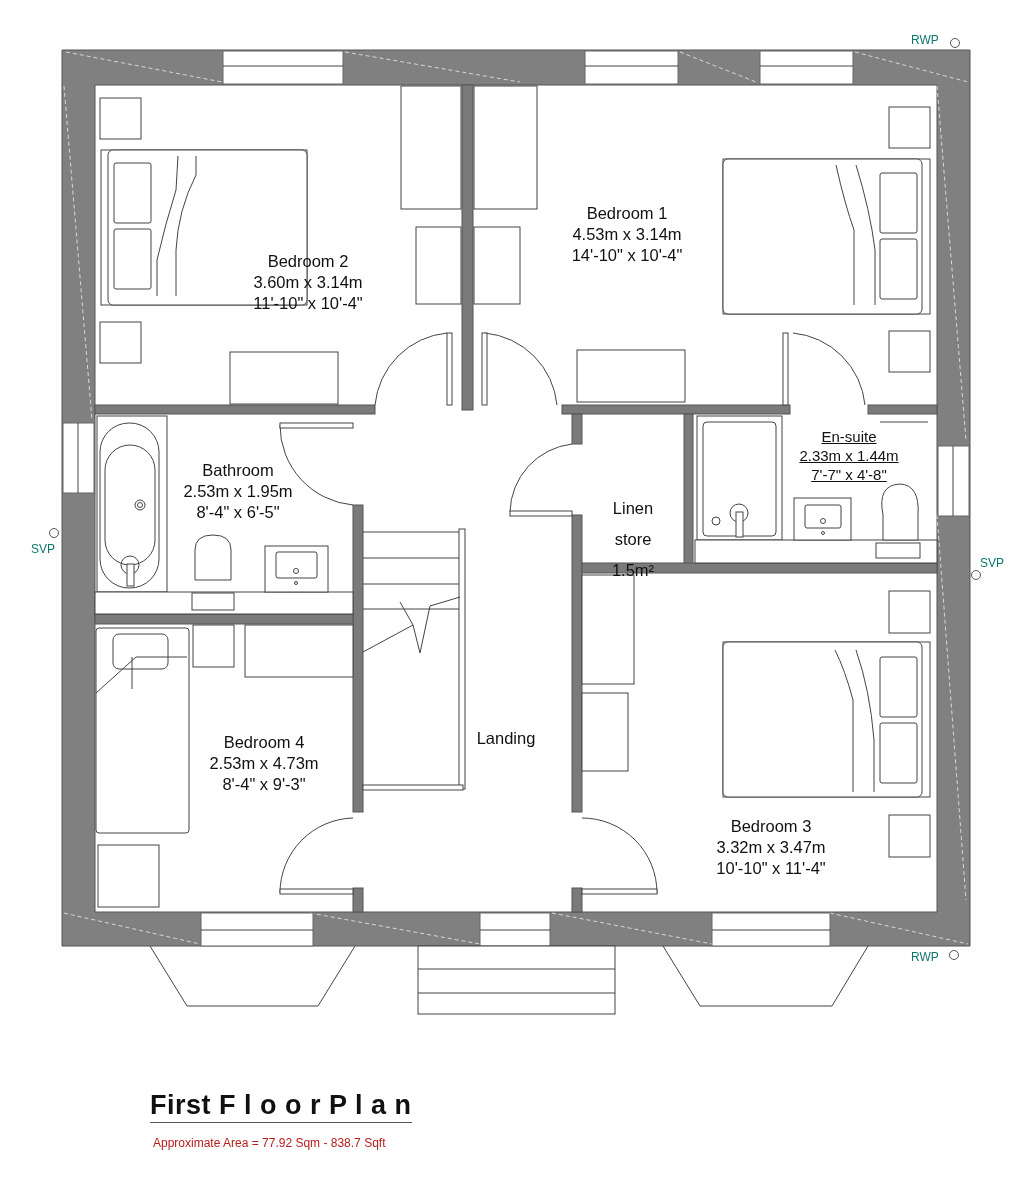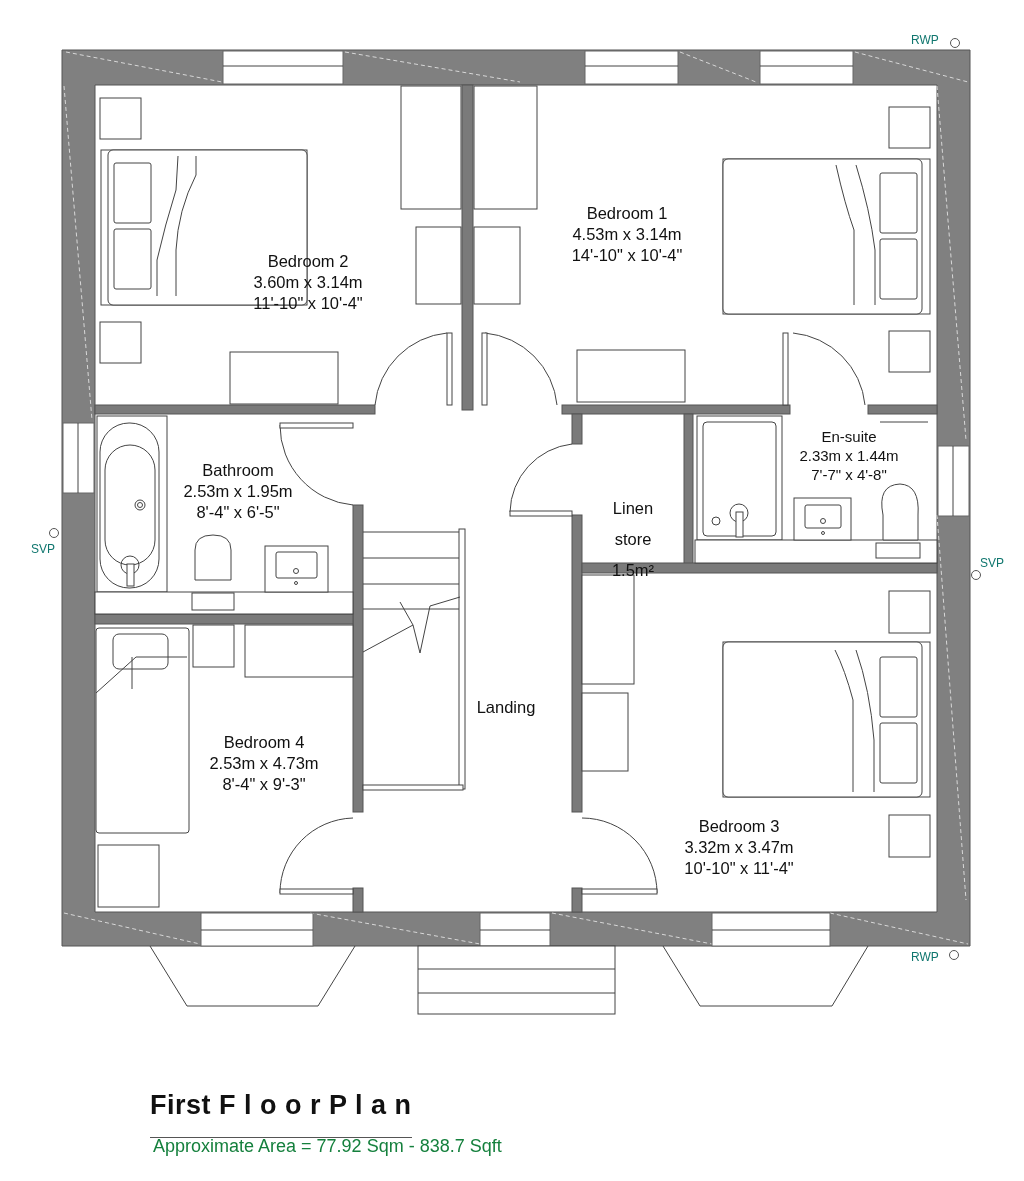--- a/index.html
+++ b/index.html
@@ -11,22 +11,22 @@
   .win { fill:#ffffff; stroke:#666; stroke-width:1; }
   .fx { fill:#ffffff; stroke:#444; stroke-width:1; }
   .ln { fill:none; stroke:#444; stroke-width:1; }
   .dash { fill:none; stroke:#d8d8d8; stroke-width:1; stroke-dasharray:4 3; }
   .room-label { position:absolute; text-align:center; font-size:16.5px; line-height:21px;
                 transform:translateX(-50%); white-space:nowrap; color:#111; }
   .room-label div { margin:0; }
   .pipe-label { position:absolute; font-size:12px; color:#0f766e; }
   .pipe-ring { position:absolute; width:8px; height:8px; border:1px solid #555; border-radius:50%; background:#fff; }
   .title { position:absolute; left:150px; top:1090px; font-size:27px; font-weight:bold;
-           letter-spacing:0.5px; border-bottom:1.5px solid #555; padding-bottom:16px; }
-  .subtitle { position:absolute; left:153px; top:1136px; font-size:18px; color:#15803d; }
+           letter-spacing:0.5px; border-bottom:1.5px solid #555; padding-bottom:1px; }
+  .subtitle { position:absolute; left:153px; top:1136px; font-size:12px; color:#b91c1c; }
 </style>
 </head>
 <body>
 
 <svg id="plan" viewBox="0 0 1024 1181" xmlns="http://www.w3.org/2000/svg">
 
   <g>
     <path class="wall" d="M62,50 H970 V946 H62 Z M95,85 V912 H937 V85 Z" fill-rule="evenodd"></path>
     <line class="dash" x1="66" y1="52" x2="222" y2="82"></line>
     <line class="dash" x1="345" y1="52" x2="520" y2="82"></line>
@@ -209,34 +209,34 @@
 <div class="room-label" style="left:238px; top:460px;">
   <div>Bathroom</div>
   <div>2.53m x 1.95m</div>
   <div>8'-4" x 6'-5"</div>
 </div>
 <div class="room-label" style="left:633px; top:448px; line-height:31px;margin-top:45px;">
   <div>Linen</div>
   <div>store</div>
   <div>1.5m²</div>
 </div>
-<div class="room-label" style="left:849px; top:427px; font-size:15px; line-height:19px;">
+<div class="room-label" style="left:849px; top:427px; font-size:15px; line-height:19px;text-decoration:underline;">
   <div>En-suite</div>
   <div>2.33m x 1.44m</div>
   <div>7'-7" x 4'-8"</div>
 </div>
-<div class="room-label" style="left:506px; top:697px;">
+<div class="room-label" style="left:506px; top:728px;">
   <div>Landing</div>
 </div>
 <div class="room-label" style="left:264px; top:732px;">
   <div>Bedroom 4</div>
   <div>2.53m x 4.73m</div>
   <div>8'-4" x 9'-3"</div>
 </div>
-<div class="room-label" style="left:739px; top:816px;">
+<div class="room-label" style="left:771px; top:816px;">
   <div>Bedroom 3</div>
   <div>3.32m x 3.47m</div>
   <div>10'-10" x 11'-4"</div>
 </div>
 
 <span class="pipe-label" style="left:911px; top:33px;">RWP</span>
 <span class="pipe-ring" style="left:950px; top:38px;"></span>
 <span class="pipe-label" style="left:911px; top:950px;">RWP</span>
 <span class="pipe-ring" style="left:949px; top:950px;"></span>
 <span class="pipe-label" style="left:31px; top:542px;">SVP</span>

